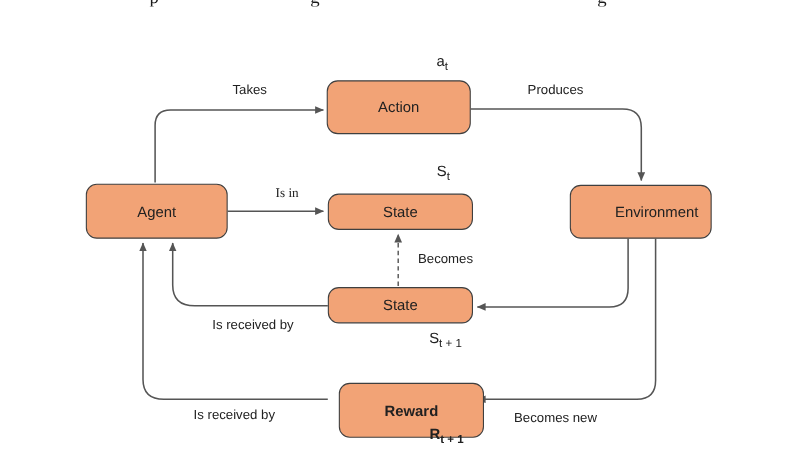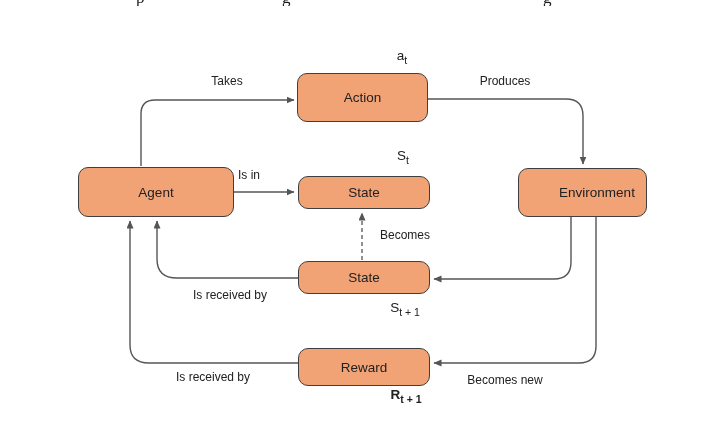--- a/index.html
+++ b/index.html
@@ -26,35 +26,35 @@
   
   .node{
     position:absolute;
     background:var(--box-fill,#F2A376);
     border:1.6px solid var(--box-border,#3f3f3f);
     border-radius:10px;
     display:flex;align-items:center;justify-content:center;
     font-size:13.5px;color:var(--text,#212121);
     box-sizing:border-box;
   }
-  .node-agent      {left:78px; top:167px;width:156px;height:50px;}
+  .node-agent      {left:78px; top:167px;width:129px;height:50px;}
   .node-environment{left:518px;top:168px;width:129px;height:49px;padding-left:29px;}
   .node-action     {left:297px;top:73px; width:131px;height:49px;}
   .node-state-t    {left:298px;top:176px;width:132px;height:33px;}
   .node-state-t1   {left:298px;top:261px;width:132px;height:33px;}
-  .node-reward     {left:298px;top:348px;width:132px;height:38px;}
+  .node-reward     {left:308px;top:348px;width:132px;height:50px;font-weight:bold;}
 
   
   .edge-label{
     position:absolute;transform:translateX(-50%);
     font-size:12px;color:var(--text,#212121);white-space:nowrap;
   }
   .lbl-takes      {left:227px;top:74px;}
   .lbl-changes    {left:505px;top:74px;}
-  .lbl-isin       {left:249px;top:168px;}
+  .lbl-isin       {left:261px;top:168px;font-family:Liberation Serif, serif;}
   .lbl-becomes    {left:405px;top:228px;}
   .lbl-recv-state {left:230px;top:288px;}
   .lbl-repr       {left:506px;top:289px;}
   .lbl-recv-reward{left:213px;top:370px;}
   .lbl-produces   {left:505px;top:373px;}
 
   
   .tag{
     position:absolute;transform:translateX(-50%);
     font-size:13.5px;color:var(--text,#212121);white-space:nowrap;margin-left:40px;

